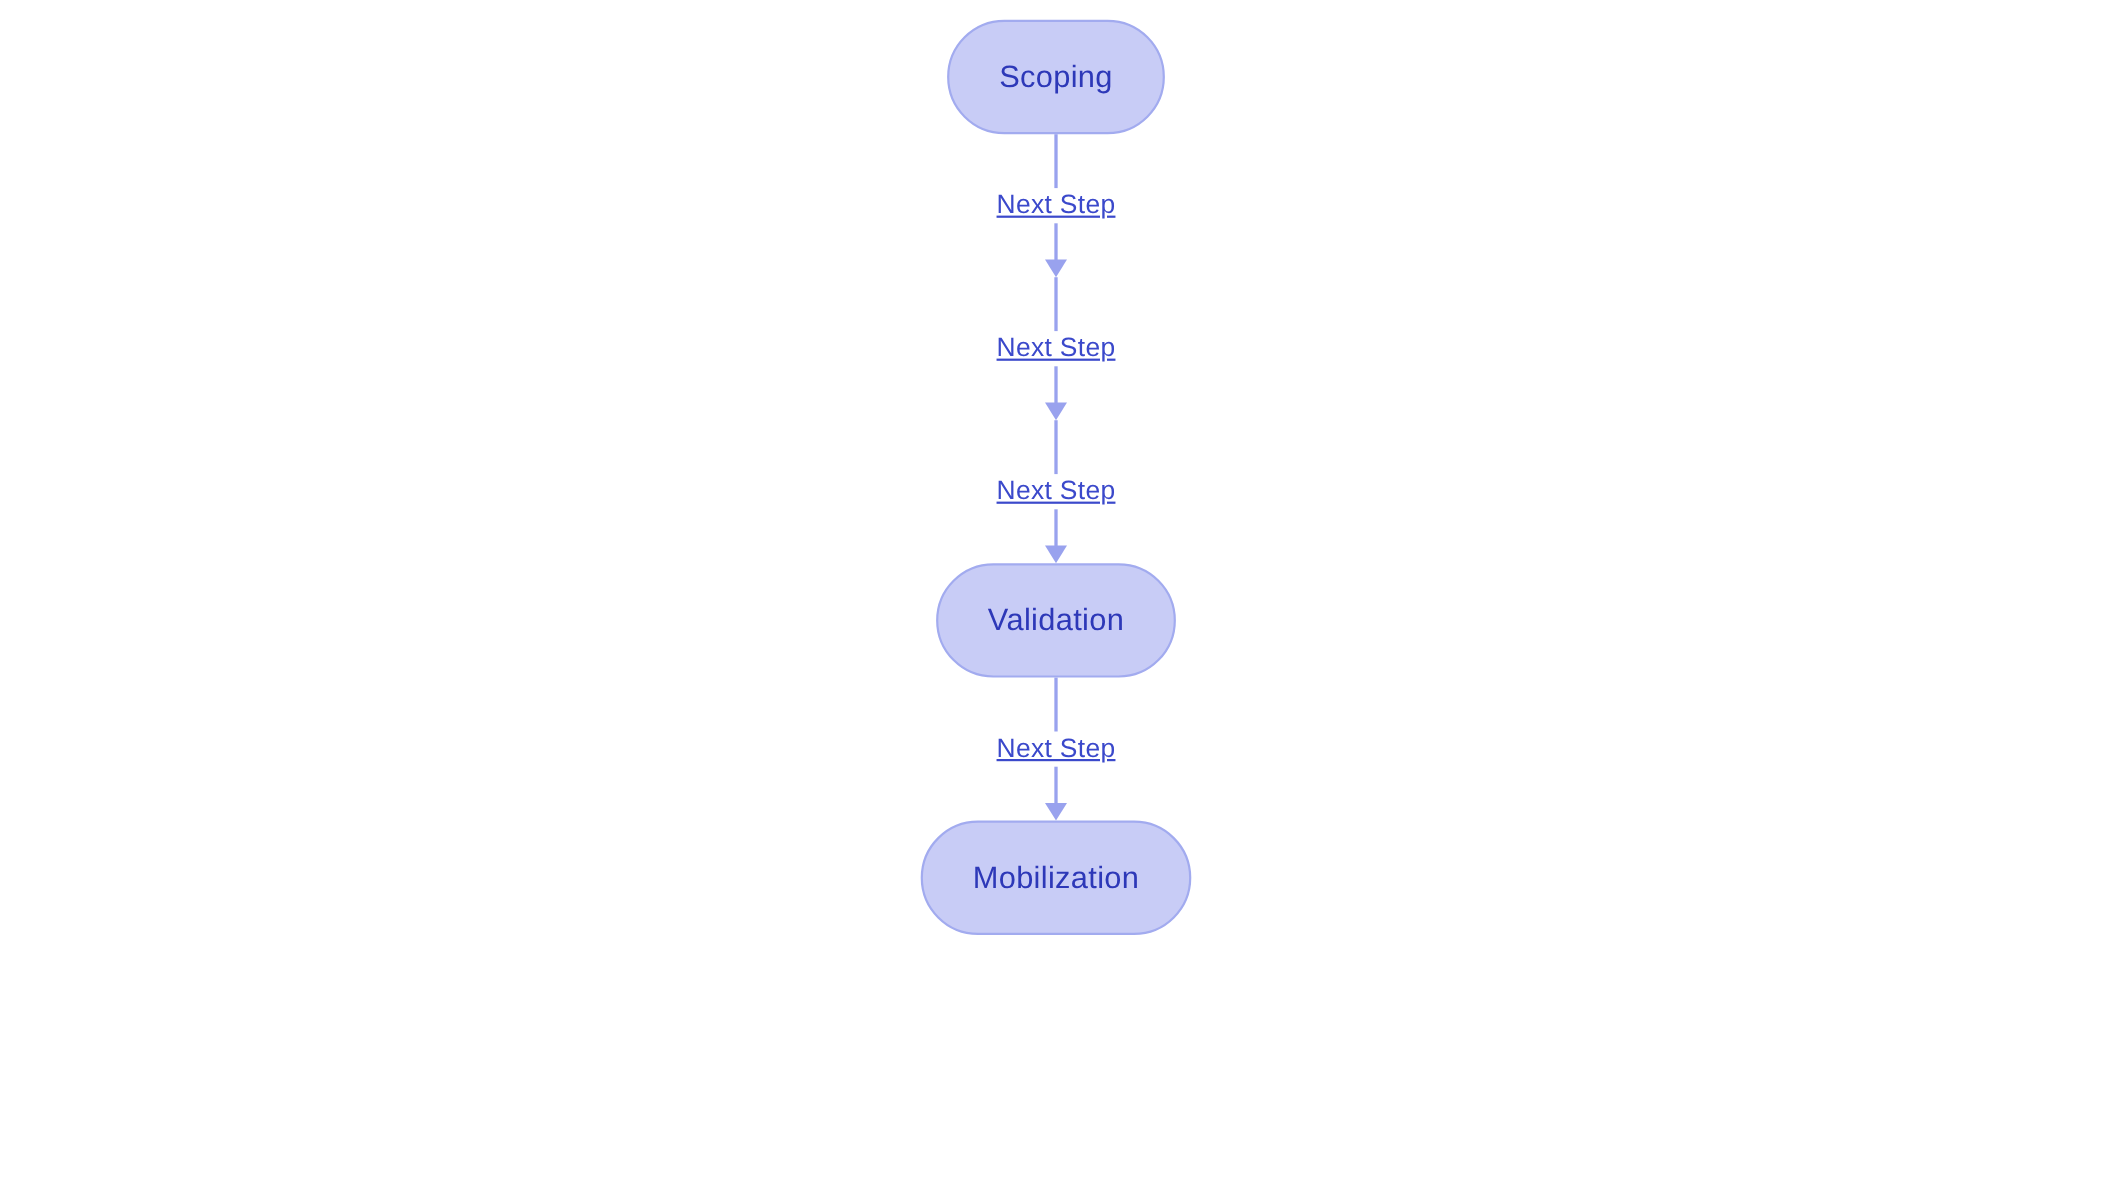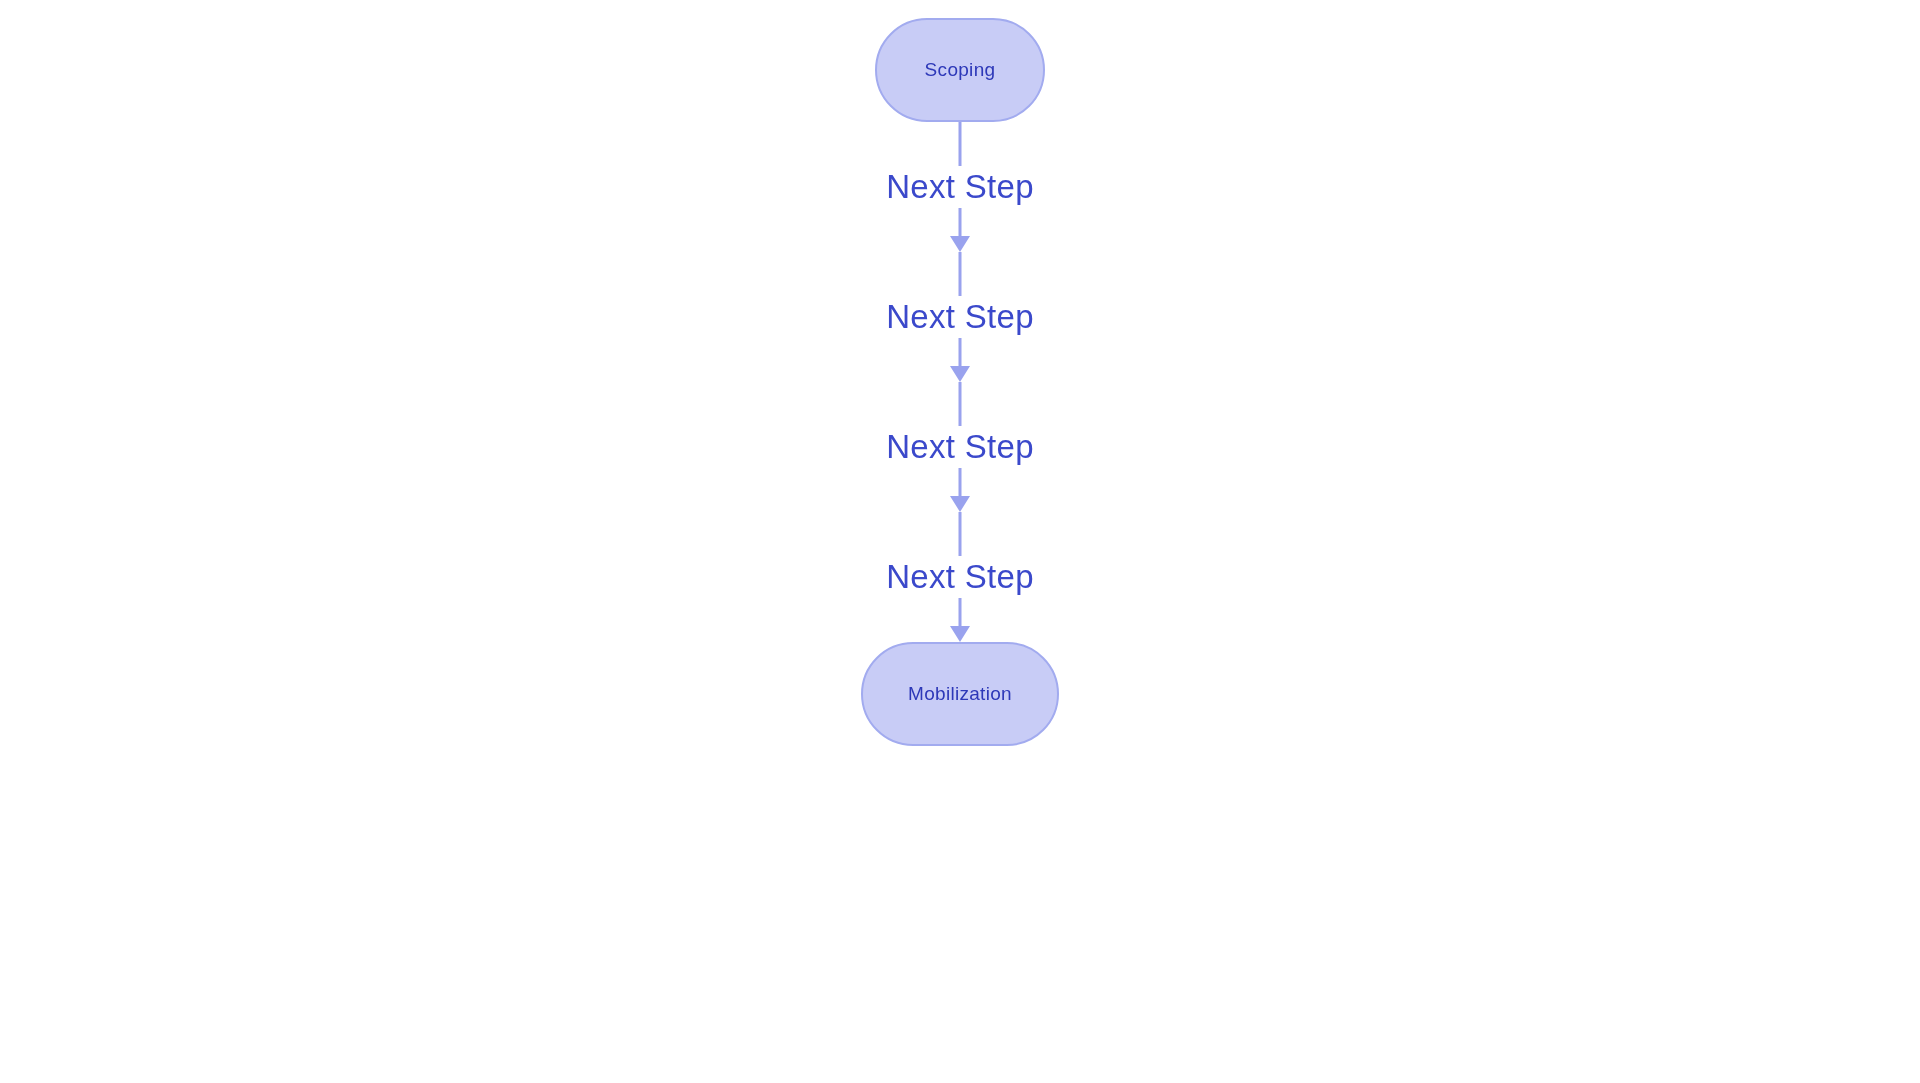--- a/index.html
+++ b/index.html
@@ -39,21 +39,21 @@
     padding: 0 45px;
     display: flex;
     align-items: center;
     justify-content: center;
     background: var(--node-fill);
     border: 2px solid var(--node-border);
     border-radius: 52px;
     flex: none;
   }
   .node-label {
-    font-size: 19px;
+    font-size: 28px;
     color: var(--node-text);
     white-space: nowrap;
     letter-spacing: 0.3px;
   }
   .connector {
     position: relative;
     height: 130px;
     width: 300px;
     display: flex;
     align-items: center;
@@ -78,24 +78,25 @@
     height: 0;
     border-left: 10px solid transparent;
     border-right: 10px solid transparent;
     border-top: 16px solid var(--edge-line);
   }
   .edge-label {
     position: relative;
     z-index: 1;
     background: var(--background);
     padding: 2px 9px;
-    font-size: 33px;
+    font-size: 24px;
     color: var(--edge-label-text);
     white-space: nowrap;
     letter-spacing: 0.3px;
+    text-decoration: underline;
   }
 </style>
 </head>
 <body>
 
 <div class="canvas">
   <div class="flow">
 
     <div class="node">
       <span class="node-label">Scoping</span>
@@ -114,20 +115,23 @@
       <div class="edge-label">Next Step</div>
     </div>
 
 
     <div class="connector">
       <div class="edge-line"></div>
       <div class="arrowhead"></div>
       <div class="edge-label">Next Step</div>
     </div>
 
+    <div class="node">
+      <span class="node-label">Validation</span>
+    </div>
 
     <div class="connector">
       <div class="edge-line"></div>
       <div class="arrowhead"></div>
       <div class="edge-label">Next Step</div>
     </div>
 
     <div class="node">
       <span class="node-label">Mobilization</span>
     </div>

